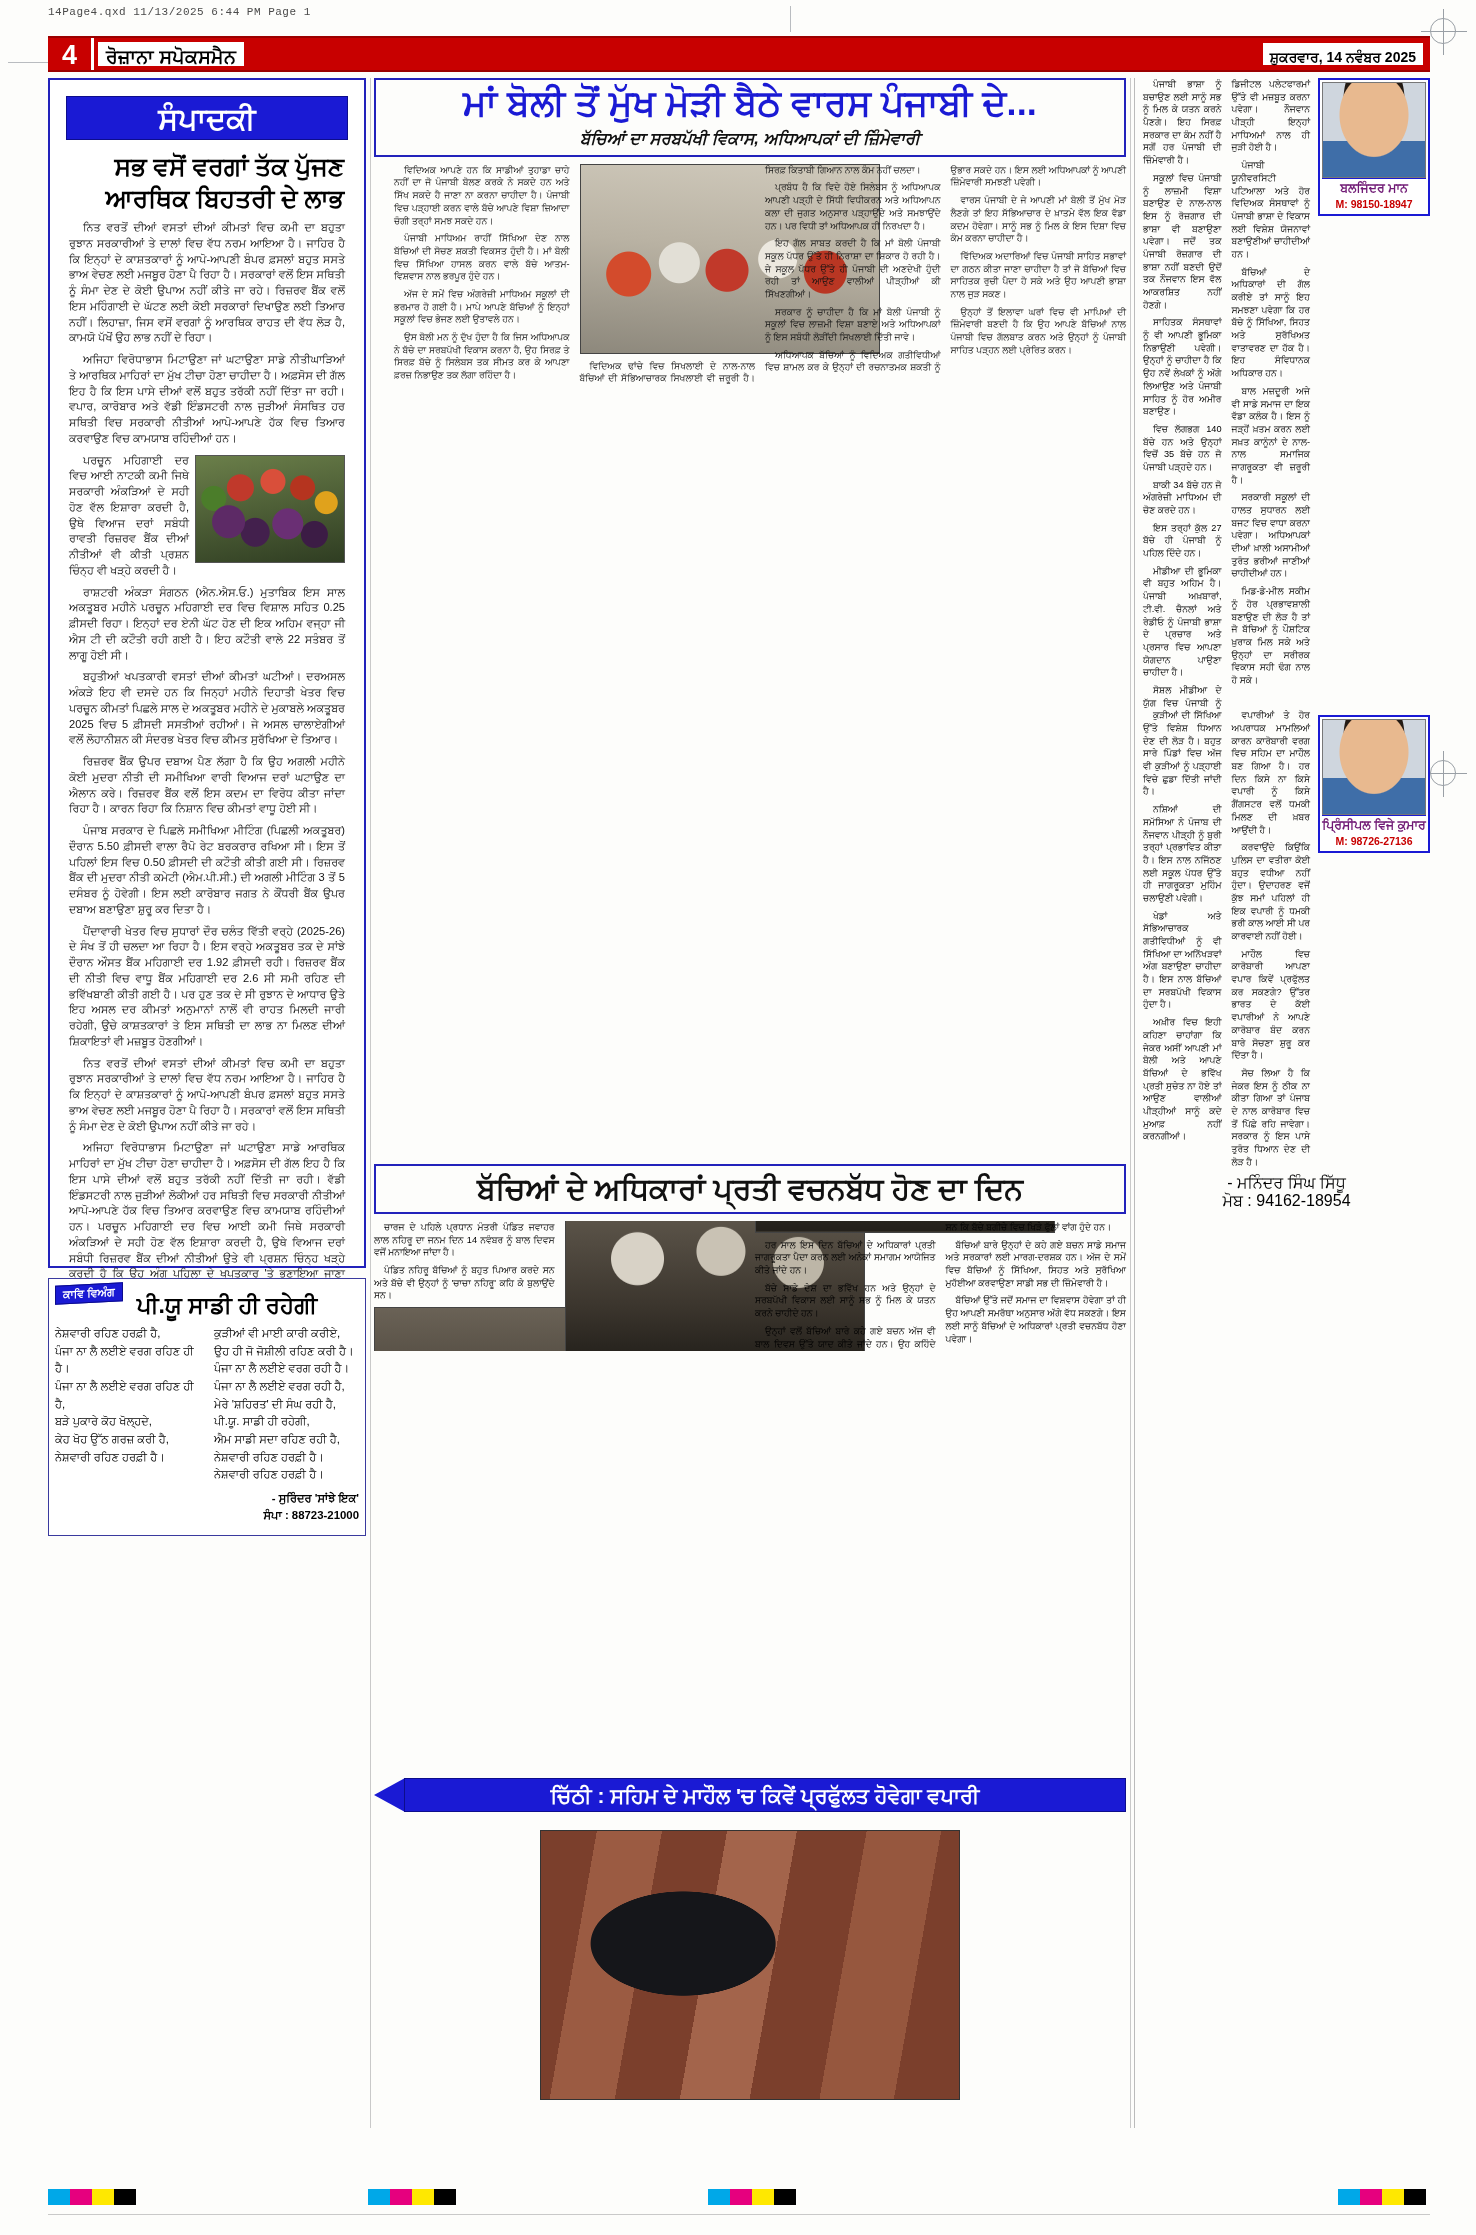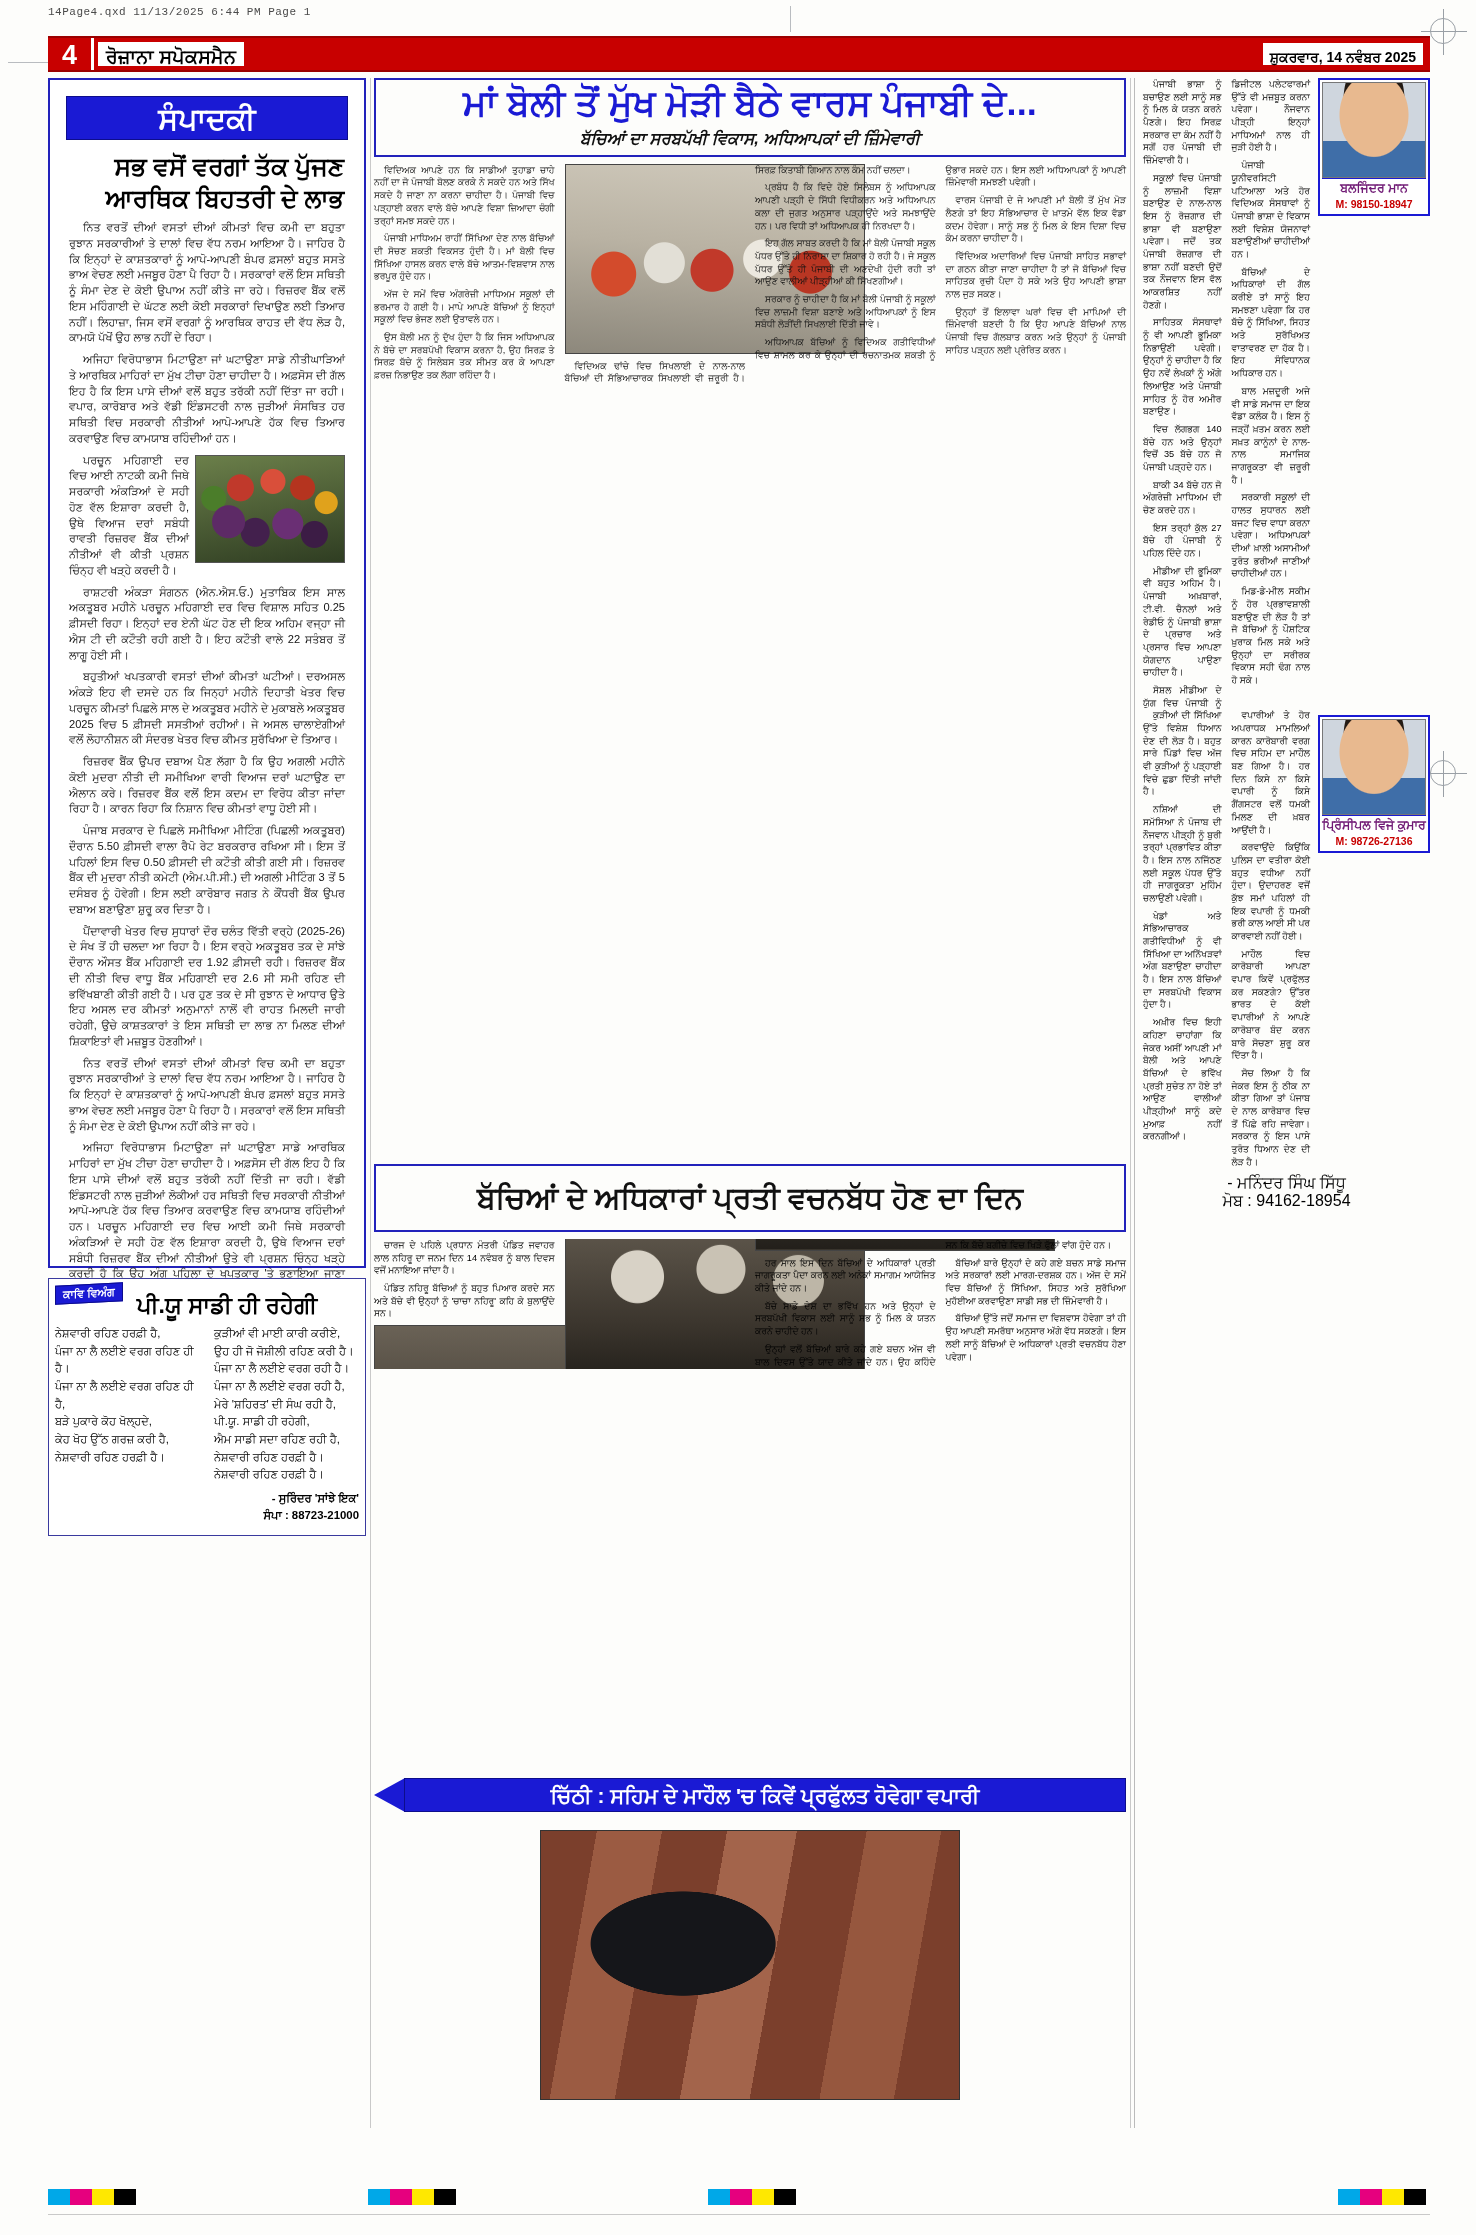--- a/index.html
+++ b/index.html
@@ -114,21 +114,21 @@
   .main-head-box { border:2px solid #2222bb; padding:2px 6px 7px; }
   .main-headline {
     color:#1a1ad4; font-size:36px; font-weight:bold; text-align:center;
     line-height:1.16; letter-spacing:.2px;
   }
   .main-subhead {
     color:#111; font-size:16.5px; font-weight:bold; font-style:italic;
     text-align:center; margin-top:5px;
   }
   .main-cols { column-count:4; column-gap:10px; font-size:9.2px; line-height:1.38;
-    text-align:justify; color:#111; margin-top:7px; }
+    text-align:justify; color:#111; margin-top:7px;margin-left:20px; }
   .main-cols p { margin:0 0 5px; text-indent:10px; }
   .school-photo {
     width:300px; height:190px; margin:4px 0 6px; border:1px solid #444;
     background:
       radial-gradient(circle at 16% 58%, #d34b2c 0 22px, transparent 23px),
       radial-gradient(circle at 33% 52%, #e2dfd6 0 20px, transparent 21px),
       radial-gradient(circle at 49% 56%, #c1392a 0 21px, transparent 22px),
       radial-gradient(circle at 66% 50%, #ece8df 0 19px, transparent 20px),
       radial-gradient(circle at 82% 57%, #b93623 0 21px, transparent 22px),
       linear-gradient(185deg, #cfc9bb 0%, #b9b2a3 45%, #8d887c 100%);
@@ -145,21 +145,21 @@
       radial-gradient(ellipse at 50% 18%, #231a14 0 30px, transparent 31px),
       linear-gradient(180deg, #cfd6de 0 62%, #3f6ea8 62% 100%);
   }
   .author-name { background:#ffffff; color:#701a75; font-size:12.5px; font-weight:bold;
     text-align:center; line-height:18px; border-top:1px solid #1a1ad4; }
   .author-phone { background:#ffffff; color:#c80000; font-size:10.5px; font-weight:bold;
     text-align:center; line-height:15px; }
 
   
   .art2 { position:absolute; left:326px; top:1086px; width:752px; height:600px; }
-  .art2-head-box { border:2px solid #2222bb; padding:14px 6px; }
+  .art2-head-box { border:2px solid #2222bb; padding:5px 6px; }
   .art2-headline { font-size:30px; font-weight:bold; text-align:center; color:#111; line-height:1.2; }
   .art2-cols { column-count:4; column-gap:10px; font-size:9.2px; line-height:1.38;
     text-align:justify; margin-top:7px; }
   .art2-cols p { margin:0 0 5px; text-indent:10px; }
   .meet-photo { width:300px; height:186px; margin:4px 0 6px; border:1px solid #444;
     background:
       radial-gradient(circle at 24% 44%, #d8d2c6 0 26px, transparent 27px),
       radial-gradient(circle at 52% 40%, #c9c2b4 0 24px, transparent 25px),
       radial-gradient(circle at 78% 46%, #bdb6a7 0 25px, transparent 26px),
       linear-gradient(180deg, #6a6256 0%, #3b352d 70%, #221f1a 100%);

